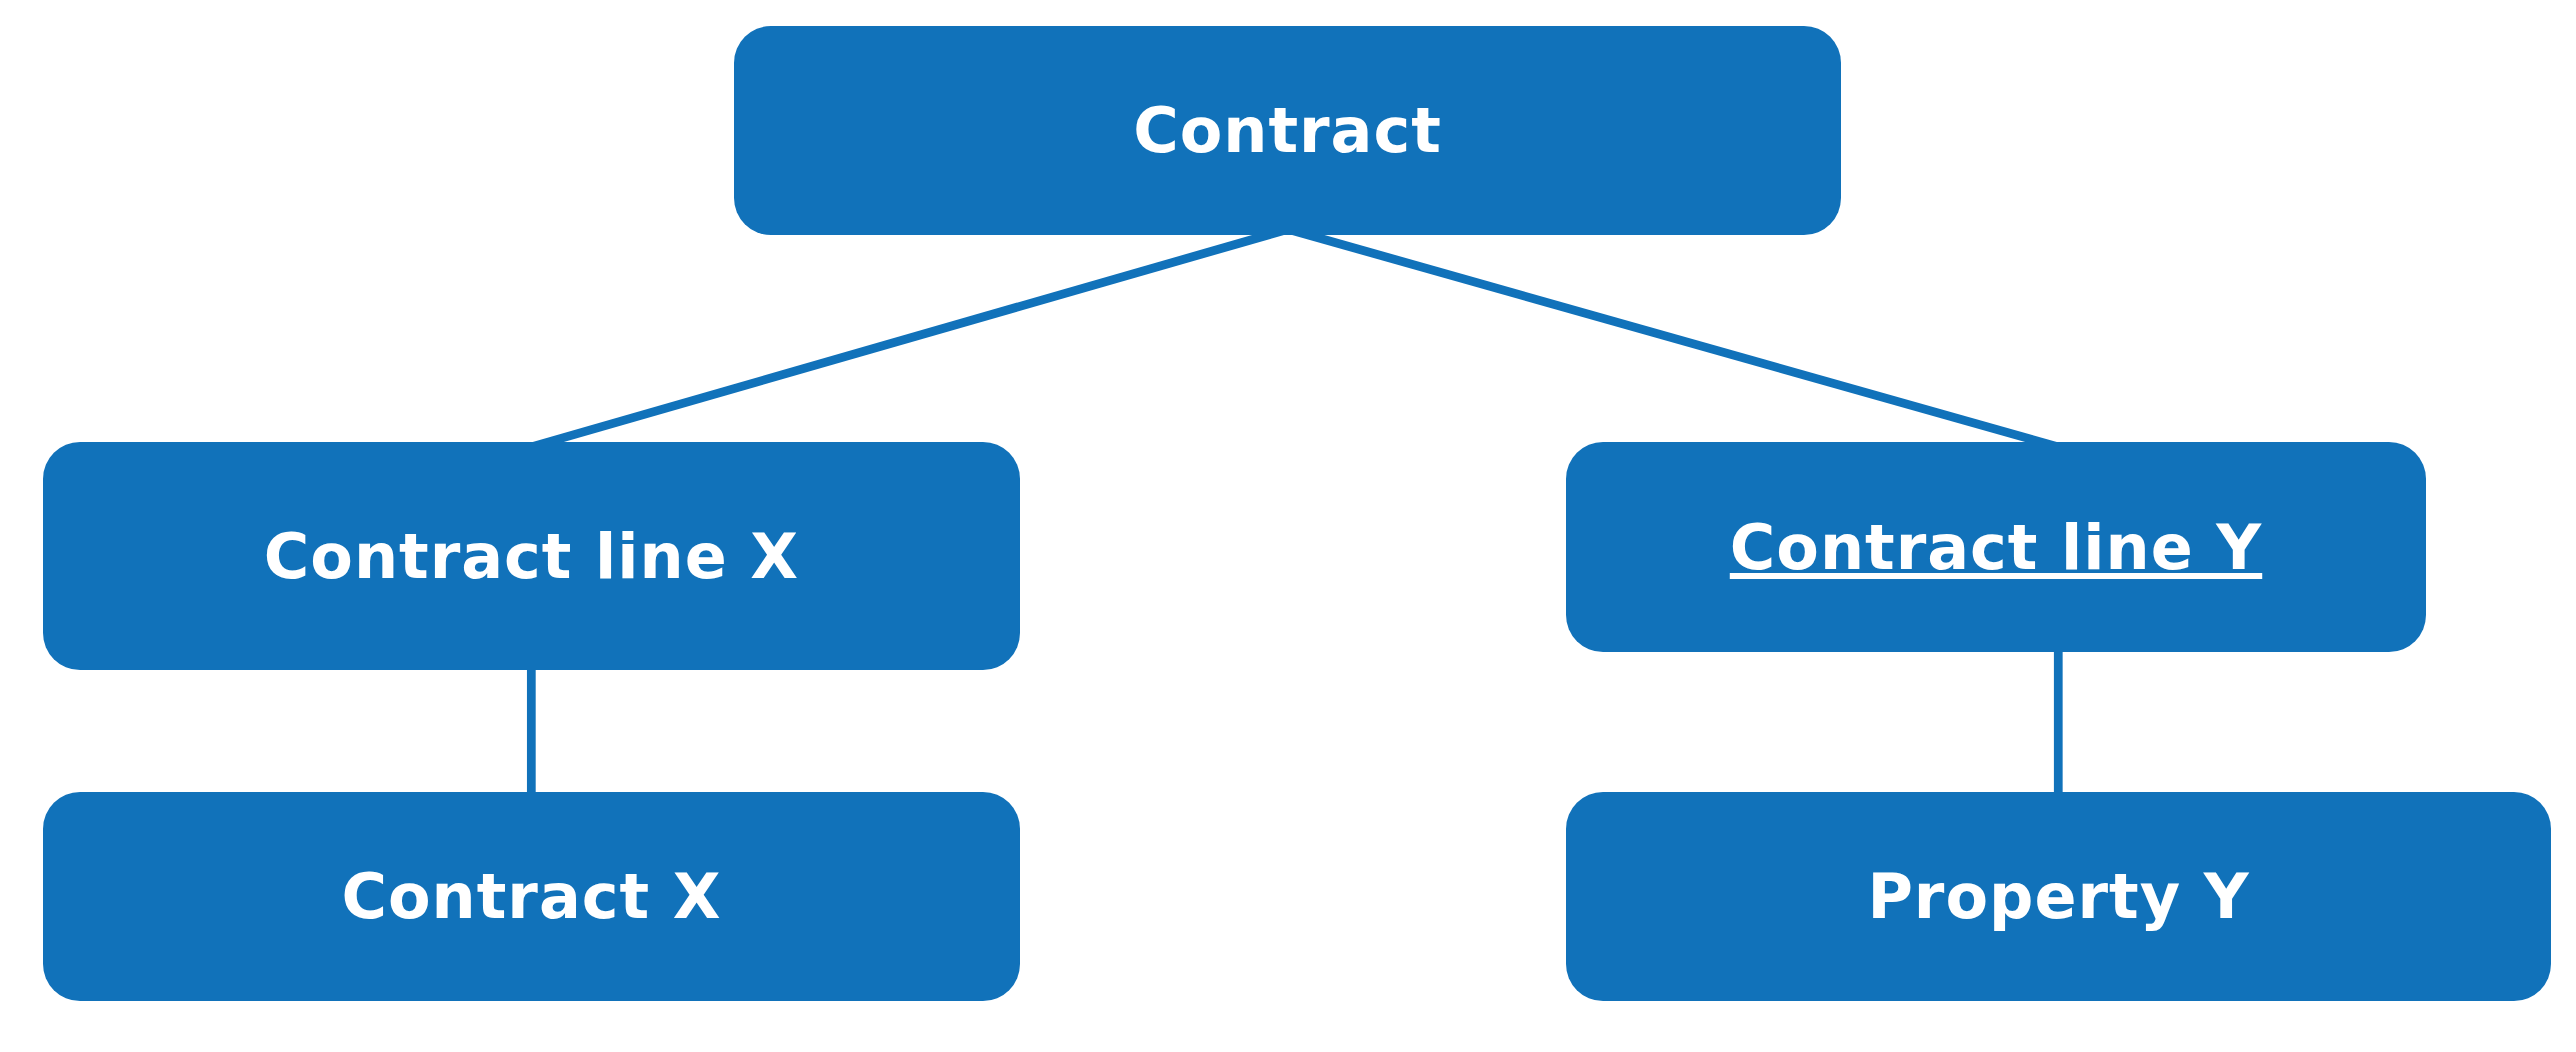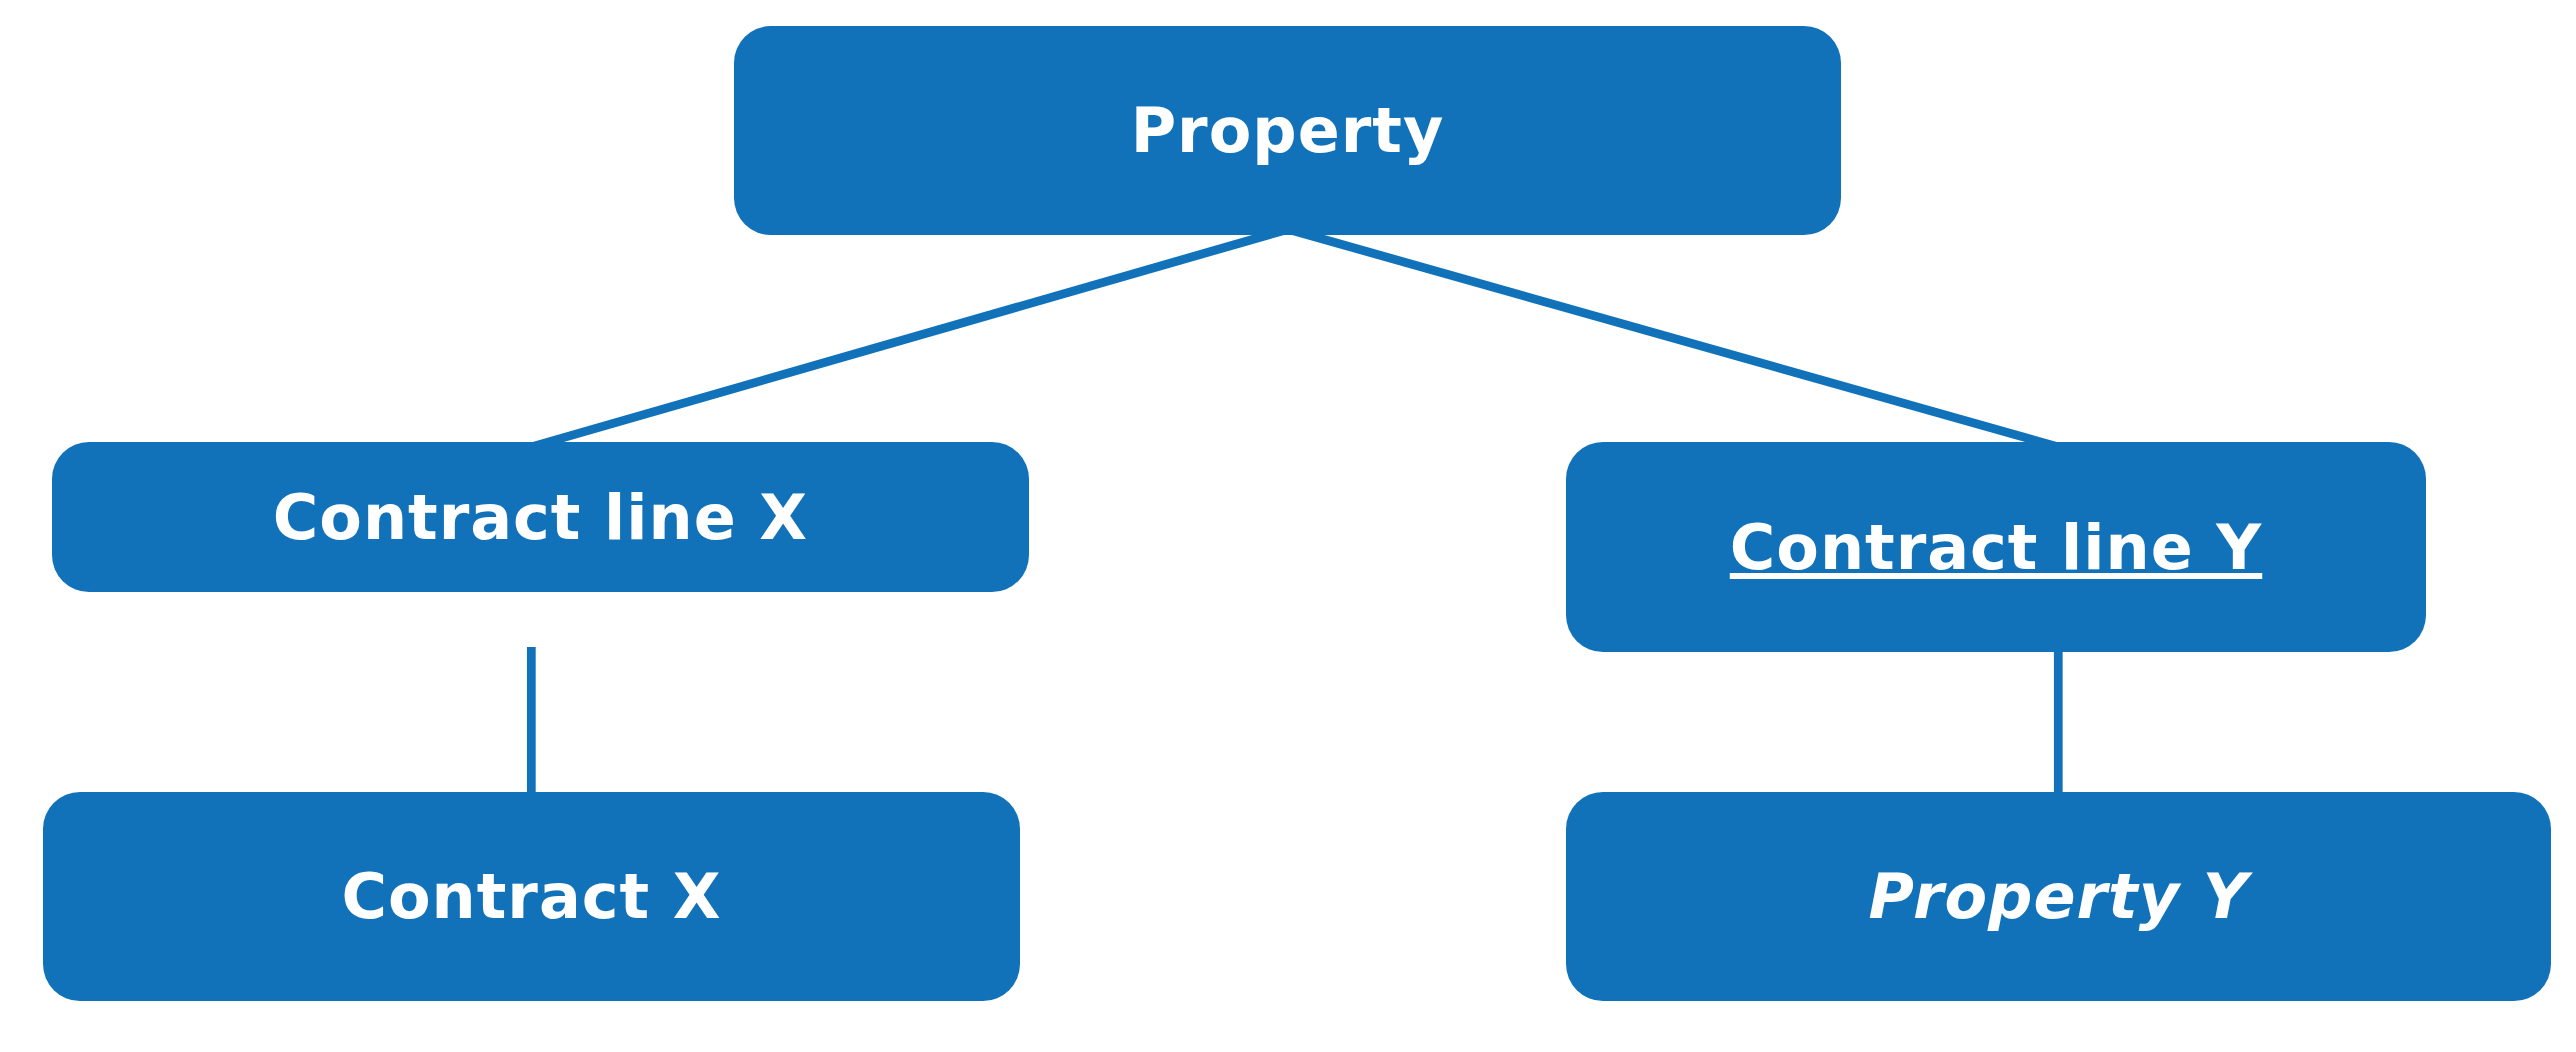--- a/index.html
+++ b/index.html
@@ -37,39 +37,39 @@
     letter-spacing: 1px;
     text-align: center;
   }
   .edge-line {
     stroke: #1172ba;
     stroke-width: 9;
     fill: none;
   }
   
   #node-contract        { left: 734px;  top: 26px;  width: 1107px; height: 209px; }
-  #node-contract-line-x { left: 52px;   top: 442px; width: 977px; height: 150px; }
+  #node-contract-line-x { left: 43px;   top: 442px; width: 977px; height: 228px; }
   #node-contract-line-y { left: 1566px; top: 442px; width: 860px; height: 210px; text-decoration: underline; }
   #node-property-x      { left: 43px;   top: 792px; width: 977px; height: 209px; }
-  #node-property-y      { left: 1566px; top: 792px; width: 985px; height: 209px; font-style: italic; }
+  #node-property-y      { left: 1566px; top: 792px; width: 985px; height: 209px; }
 </style>
 </head>
 <body>
 
 <div id="canvas">
 
   <svg id="edges" viewBox="0 0 2652 1084" xmlns="http://www.w3.org/2000/svg">
     <line class="edge-line" x1="1326" y1="236" x2="547" y2="460"></line>
     <line class="edge-line" x1="1326" y1="236" x2="2119" y2="460"></line>
     <line class="edge-line" x1="547" y1="666" x2="547" y2="820"></line>
     <line class="edge-line" x1="2119" y1="666" x2="2119" y2="820"></line>
   </svg>
 
   <div class="node" id="node-contract">
-    <span>Property</span>
+    <span>Contract</span>
   </div>
 
   <div class="node" id="node-contract-line-x">
     <span>Contract line X</span>
   </div>
 
   <div class="node" id="node-contract-line-y">
     <span>Contract line Y</span>
   </div>
 

